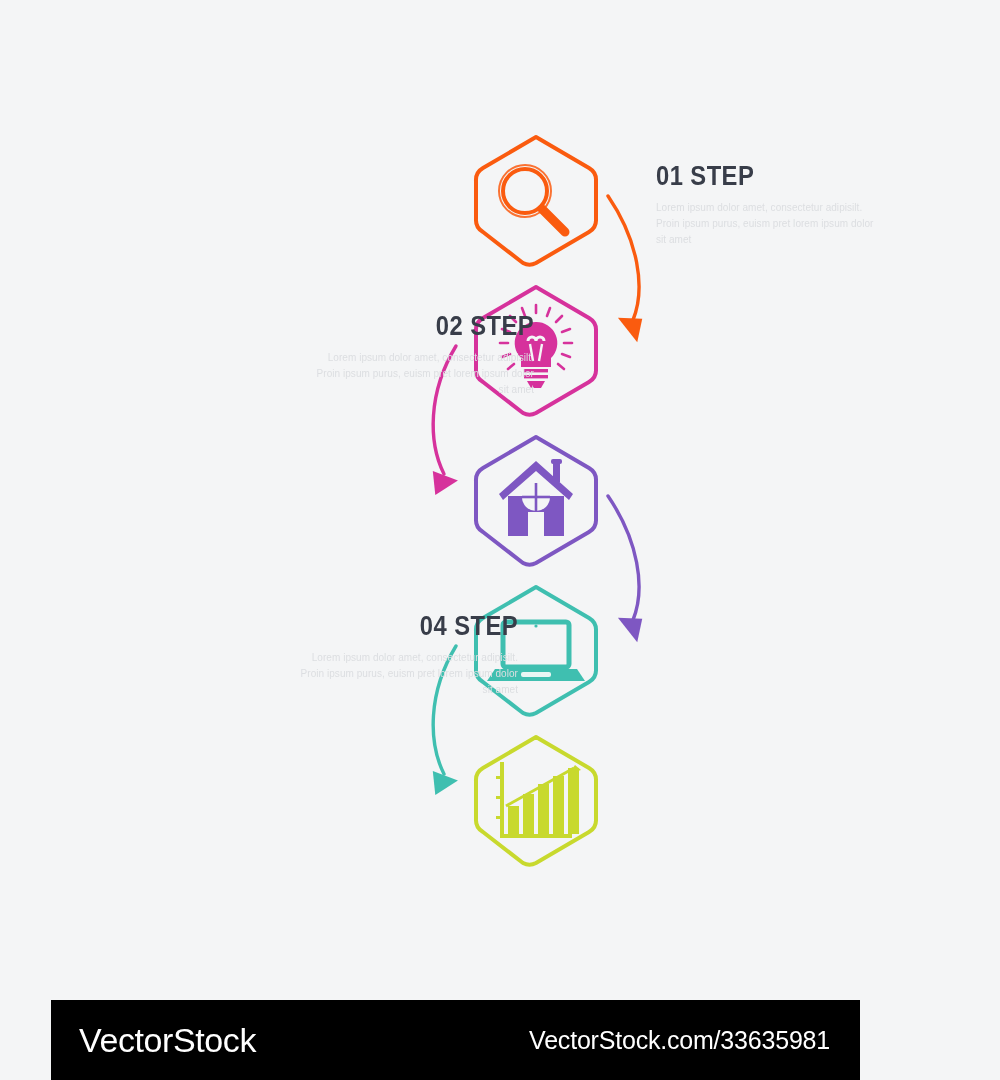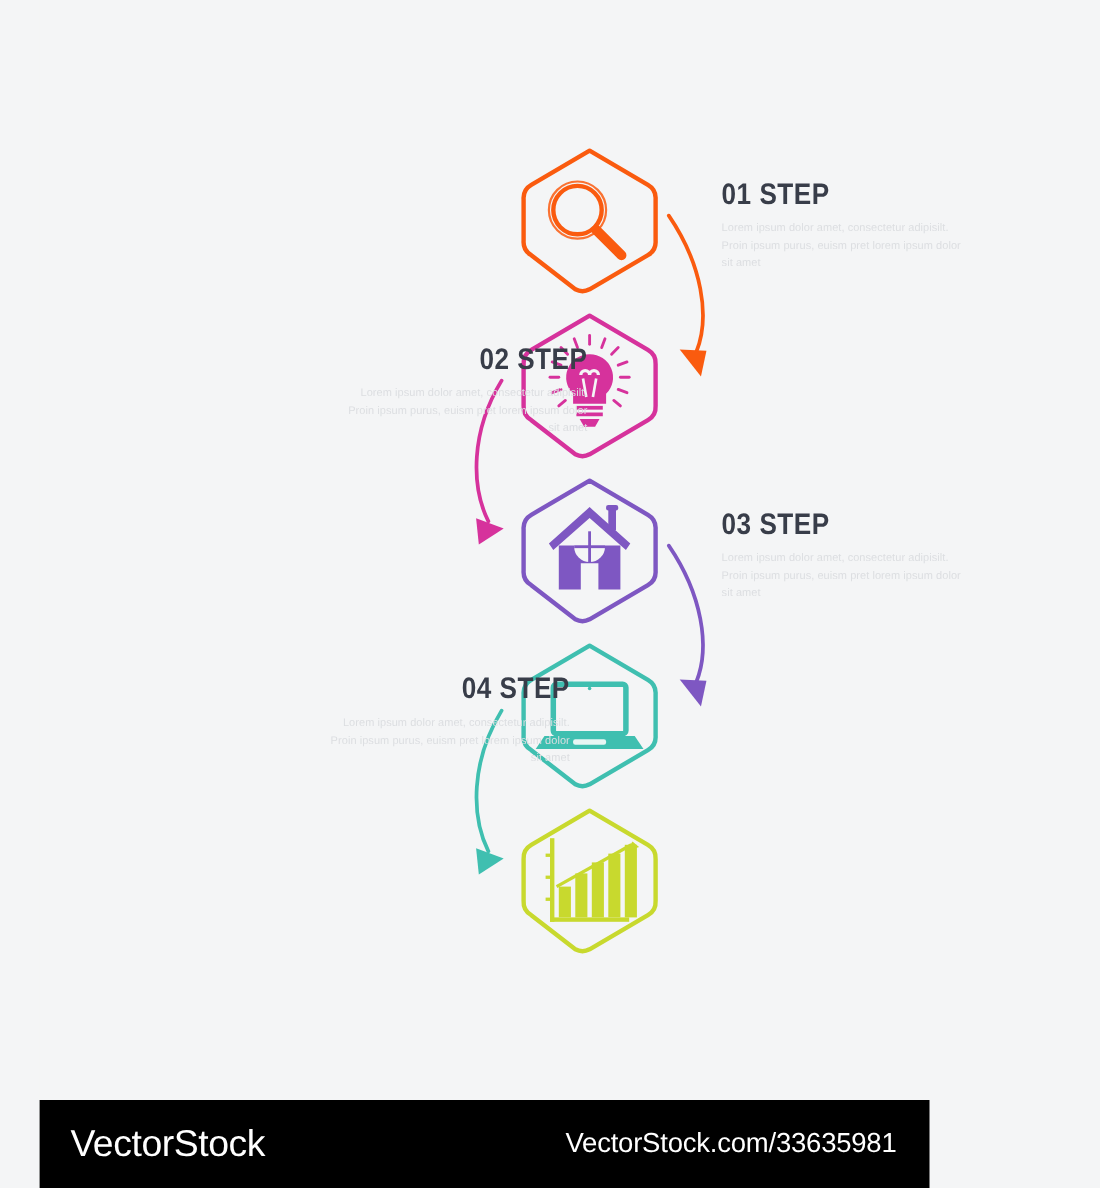--- a/index.html
+++ b/index.html
@@ -56,21 +56,21 @@
     margin-top: 10px;
     font-size: 10px;
     line-height: 1.62;
     color: #dcdee1;
     letter-spacing: 0.05px;
   }
 
   
   #footer {
     position: absolute;
-    left: 0;
+    left: 15px;
     top: 1000px;
     width: 809px;
     height: 80px;
     background: #000000;
     text-decoration: underline;
   }
   #footer-brand {
     position: absolute;
     left: 28px;
     top: 50%;
@@ -211,24 +211,20 @@
   <div class="step-text right" style="left:620px; top:163px;">
     <div class="step-title">01 STEP</div>
     <div class="step-body">Lorem ipsum dolor amet, consectetur adipisilt. Proin ipsum purus, euism pret lorem ipsum dolor sit amet</div>
   </div>
 
   <div class="step-text left" style="left:268px; top:313px;">
     <div class="step-title">02 STEP</div>
     <div class="step-body">Lorem ipsum dolor amet, consectetur adipisilt. Proin ipsum purus, euism pret lorem ipsum dolor sit amet</div>
   </div>
 
-  <div class="step-text right" style="left:620px; top:463px;">
-    <div class="step-title">03 STEP</div>
-    <div class="step-body">Lorem ipsum dolor amet, consectetur adipisilt. Proin ipsum purus, euism pret lorem ipsum dolor sit amet</div>
-  </div>
 
   <div class="step-text left" style="left:252px; top:613px;">
     <div class="step-title">04 STEP</div>
     <div class="step-body">Lorem ipsum dolor amet, consectetur adipisilt. Proin ipsum purus, euism pret lorem ipsum dolor sit amet</div>
   </div>
 
 
   <div id="footer">
     <div id="footer-brand">VectorStock</div>
     <div id="footer-url">VectorStock.com/33635981</div>

